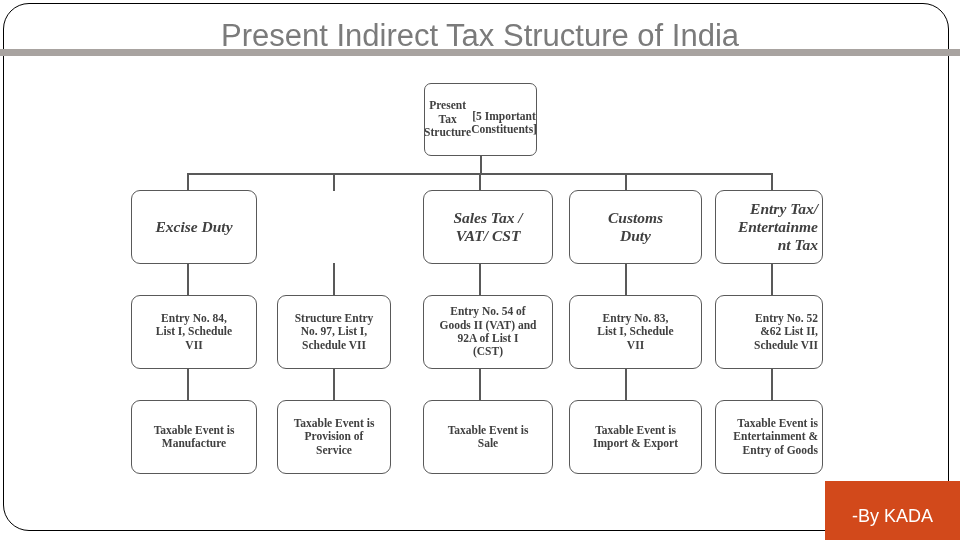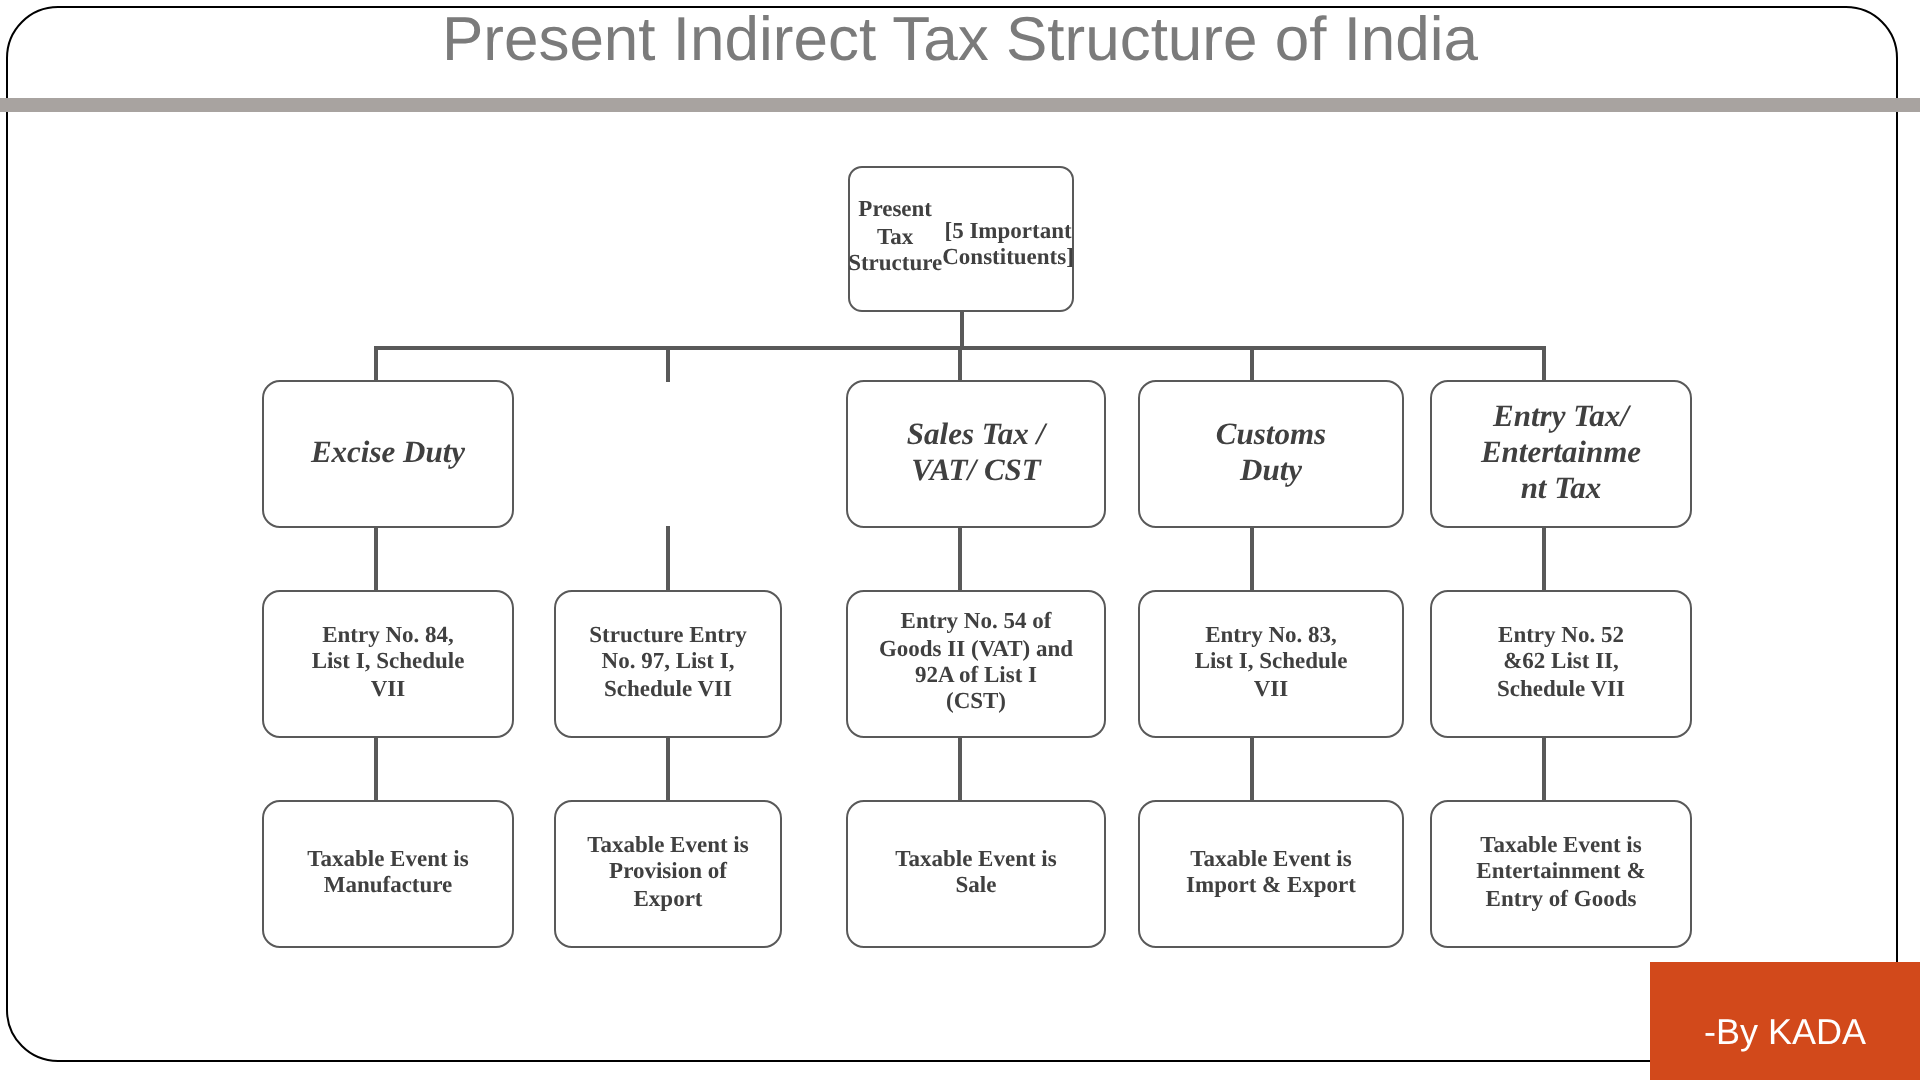--- a/index.html
+++ b/index.html
@@ -26,21 +26,21 @@
     border: 1.5px solid #000000;
     border-radius: 26px;
     box-sizing: border-box;
     pointer-events: none;
   }
 
   
   #title {
     position: absolute;
     left: 0;
-    top: 2px;
+    top: 18px;
     width: 960px;
     text-align: center;
     font-family: "Liberation Sans", sans-serif;
     font-size: 31px;
     font-weight: normal;
     color: #7b7b7b;
     letter-spacing: 0px;
     white-space: nowrap;
   }
 
@@ -111,21 +111,21 @@
     font-size: 11.5px;
     font-weight: bold;
     flex-direction: column;
   }
 
   
   .col1 { left: 131px; width: 126px; }
   .col2 { left: 277px; width: 114px; }
   .col3 { left: 423px; width: 130px; }
   .col4 { left: 569px; width: 133px; }
-  .col5 { left: 715px; width: 131px; }
+  .col5 { left: 715px; width: 108px; align-items: flex-end; }
 
   
   .conn {
     position: absolute;
     background: #595959;
     z-index: 1;
   }
   .vline { width: 1.6px; }
   .hline { height: 1.6px; }
 
@@ -232,21 +232,21 @@
     <span class="line">Schedule VII</span>
   </div>
 
   <div class="node lvl3 col1">
     <span class="line">Taxable Event is</span>
     <span class="line">Manufacture</span>
   </div>
   <div class="node lvl3 col2">
     <span class="line">Taxable Event is</span>
     <span class="line">Provision of</span>
-    <span class="line">Export</span>
+    <span class="line">Service</span>
   </div>
   <div class="node lvl3 col3">
     <span class="line">Taxable Event is</span>
     <span class="line">Sale</span>
   </div>
   <div class="node lvl3 col4">
     <span class="line">Taxable Event is</span>
     <span class="line">Import &amp; Export</span>
   </div>
   <div class="node lvl3 col5">

